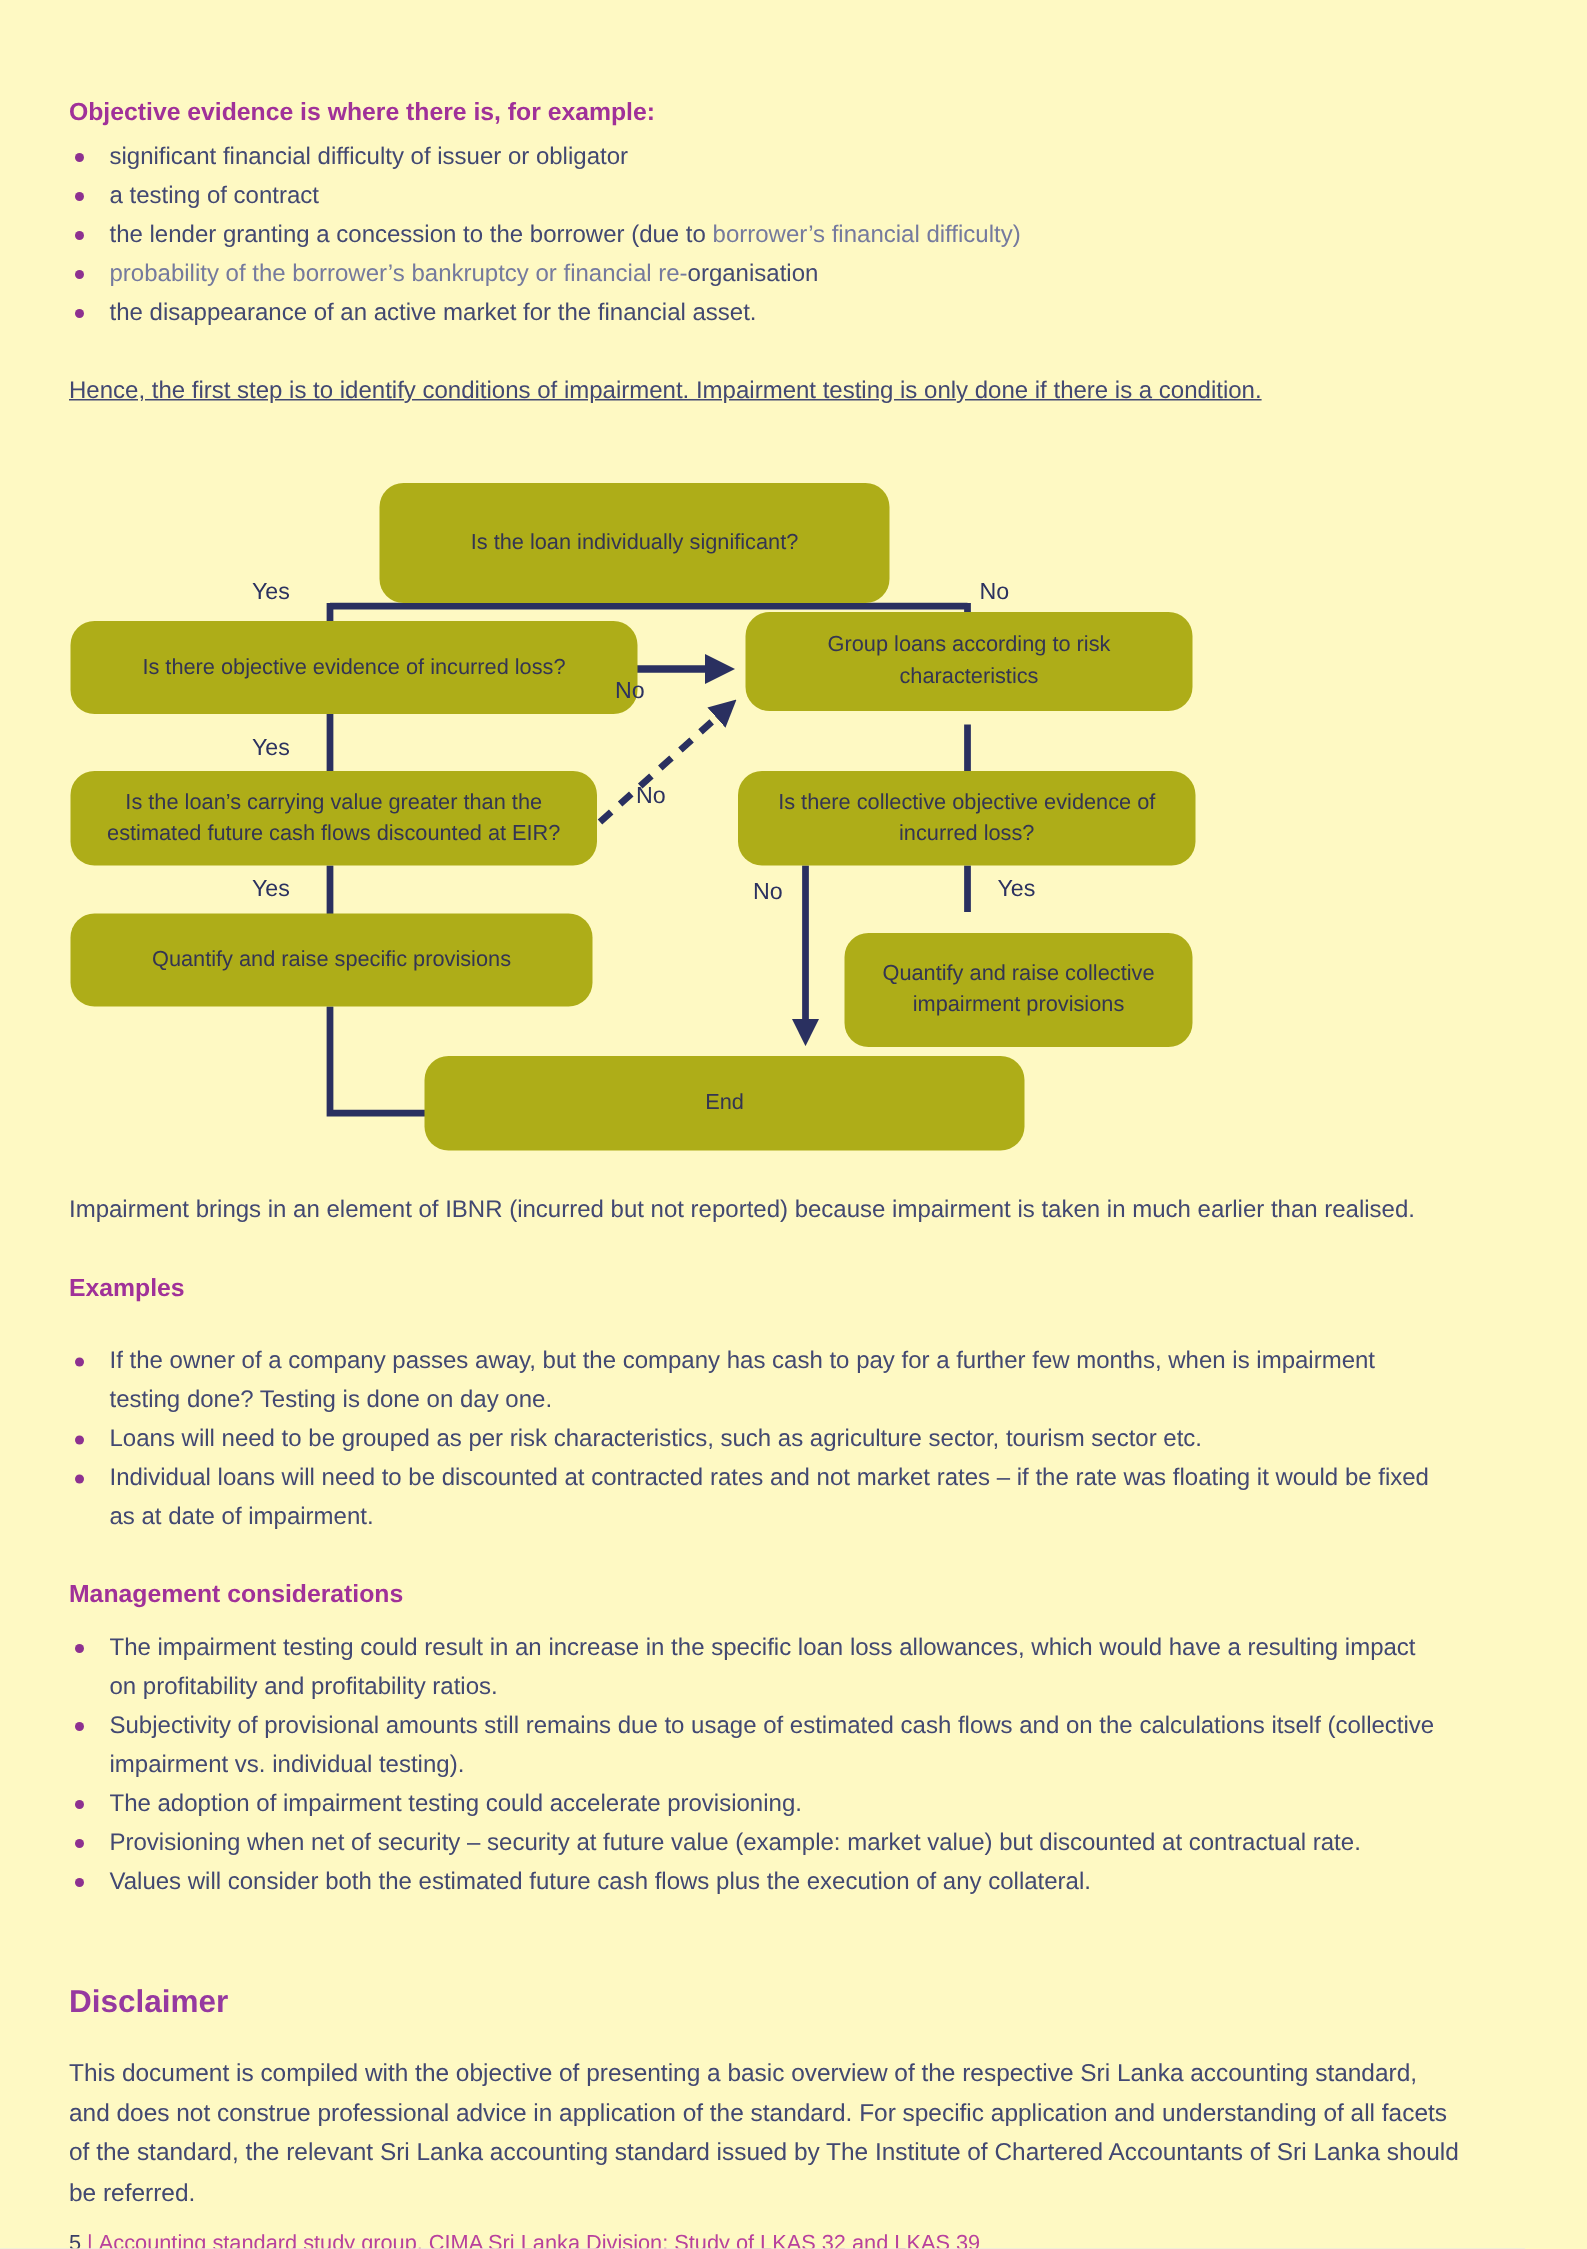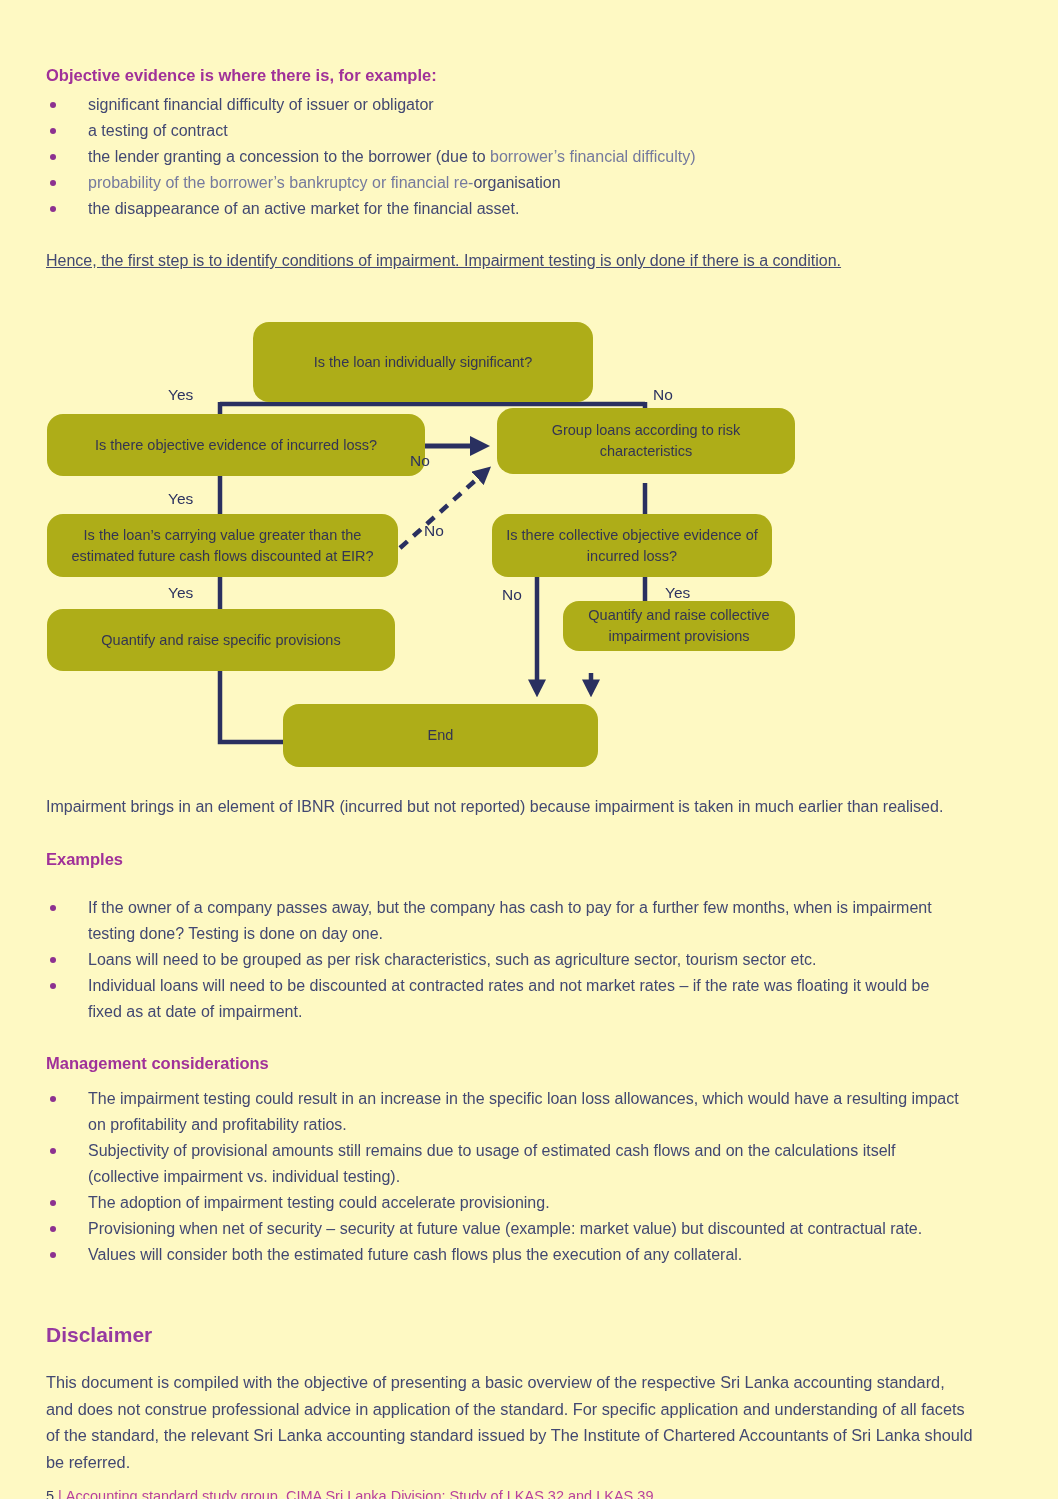--- a/index.html
+++ b/index.html
@@ -8,21 +8,21 @@
     position:relative;overflow:hidden;
     font-family:"Liberation Sans","DejaVu Sans",sans-serif;
     color:#424872;
   }
   .content{padding:66px 46px 0 46px;}
   h2.sec{
     font-size:16.5px;font-weight:bold;color:#a03199;margin:0 0 7px 0;
   }
   ul.blist{list-style:none;margin:0;padding:0;}
   ul.blist li{
-    display:flex;align-items:flex-start;gap:32px;
+    display:flex;align-items:flex-start;gap:17px;
     font-size:16px;line-height:26px;max-width:915px;
   }
   ul.blist .dot{
     flex:0 0 auto;width:6px;height:6px;border-radius:50%;
     background:#8d3190;margin-top:10px;margin-left:4px;
   }
   .light{color:#757a9e;}
   p.body{font-size:16px;line-height:26px;margin:0;}
   p.intro{margin-top:26px;max-width:980px;text-decoration:underline;}
   p.ibnr{margin-top:25px;max-width:935px;}
@@ -37,24 +37,24 @@
   .node{
     position:absolute;background:#aead18;border-radius:16px;
     display:flex;align-items:center;justify-content:center;text-align:center;
     font-size:14.5px;line-height:1.42;color:#343552;padding:4px 10px;
     box-sizing:border-box;
   }
   .n1{left:253px;top:8px;width:340px;height:80px;}
   .n2{left:47px;top:100px;width:378px;height:62px;}
   .n3{left:497px;top:94px;width:298px;height:66px;}
   .n4{left:47px;top:200px;width:351px;height:63px;}
-  .n5{left:492px;top:200px;width:280px;height:63px;}
+  .n5{left:492px;top:200px;width:305px;height:63px;}
   .n6{left:47px;top:295px;width:348px;height:62px;}
-  .n7{left:563px;top:287px;width:232px;height:50px;border-radius:16px;}
-  .n8{left:283px;top:390px;width:315px;height:63px;}
+  .n7{left:563px;top:308px;width:232px;height:76px;border-radius:16px;}
+  .n8{left:283px;top:390px;width:400px;height:63px;}
   .elabel{
     position:absolute;font-size:15.5px;color:#2c3260;
   }
   .lab-yes1{left:168px;top:72px;}
   .lab-no1{left:653px;top:72px;}
   .lab-no2{left:410px;top:138px;}
   .lab-yes2{left:168px;top:176px;}
   .lab-no3{left:424px;top:208px;}
   .lab-yes3{left:168px;top:270px;}
   .lab-no4{left:502px;top:272px;}

